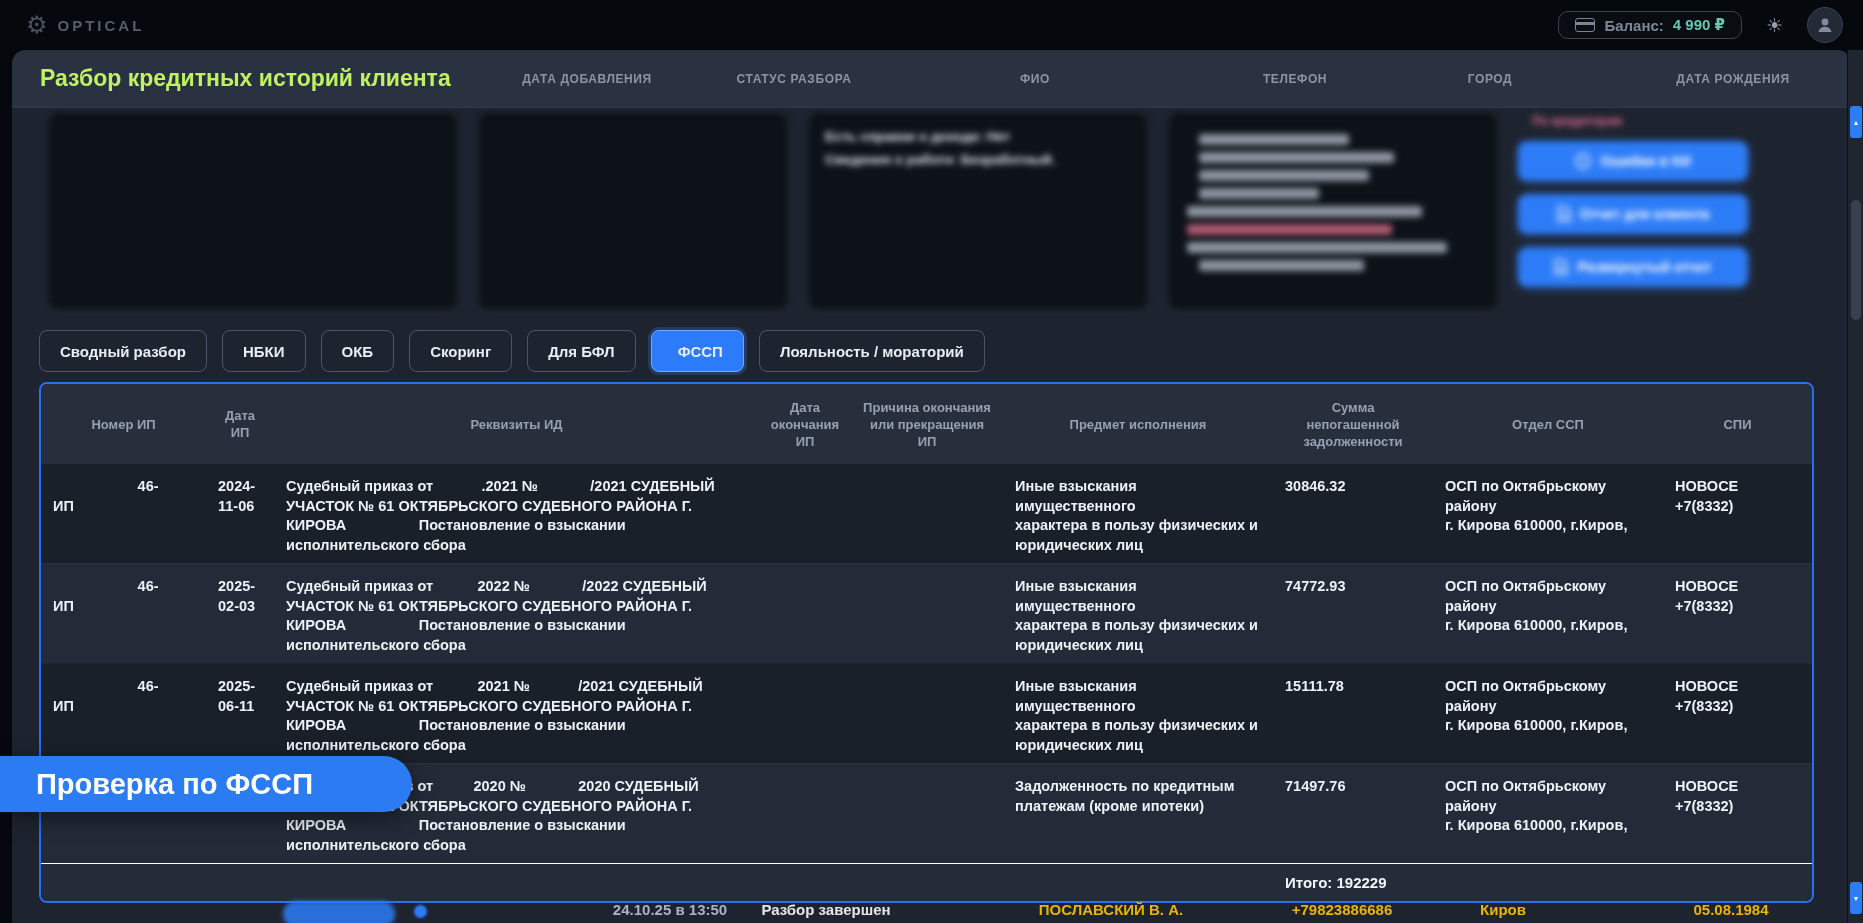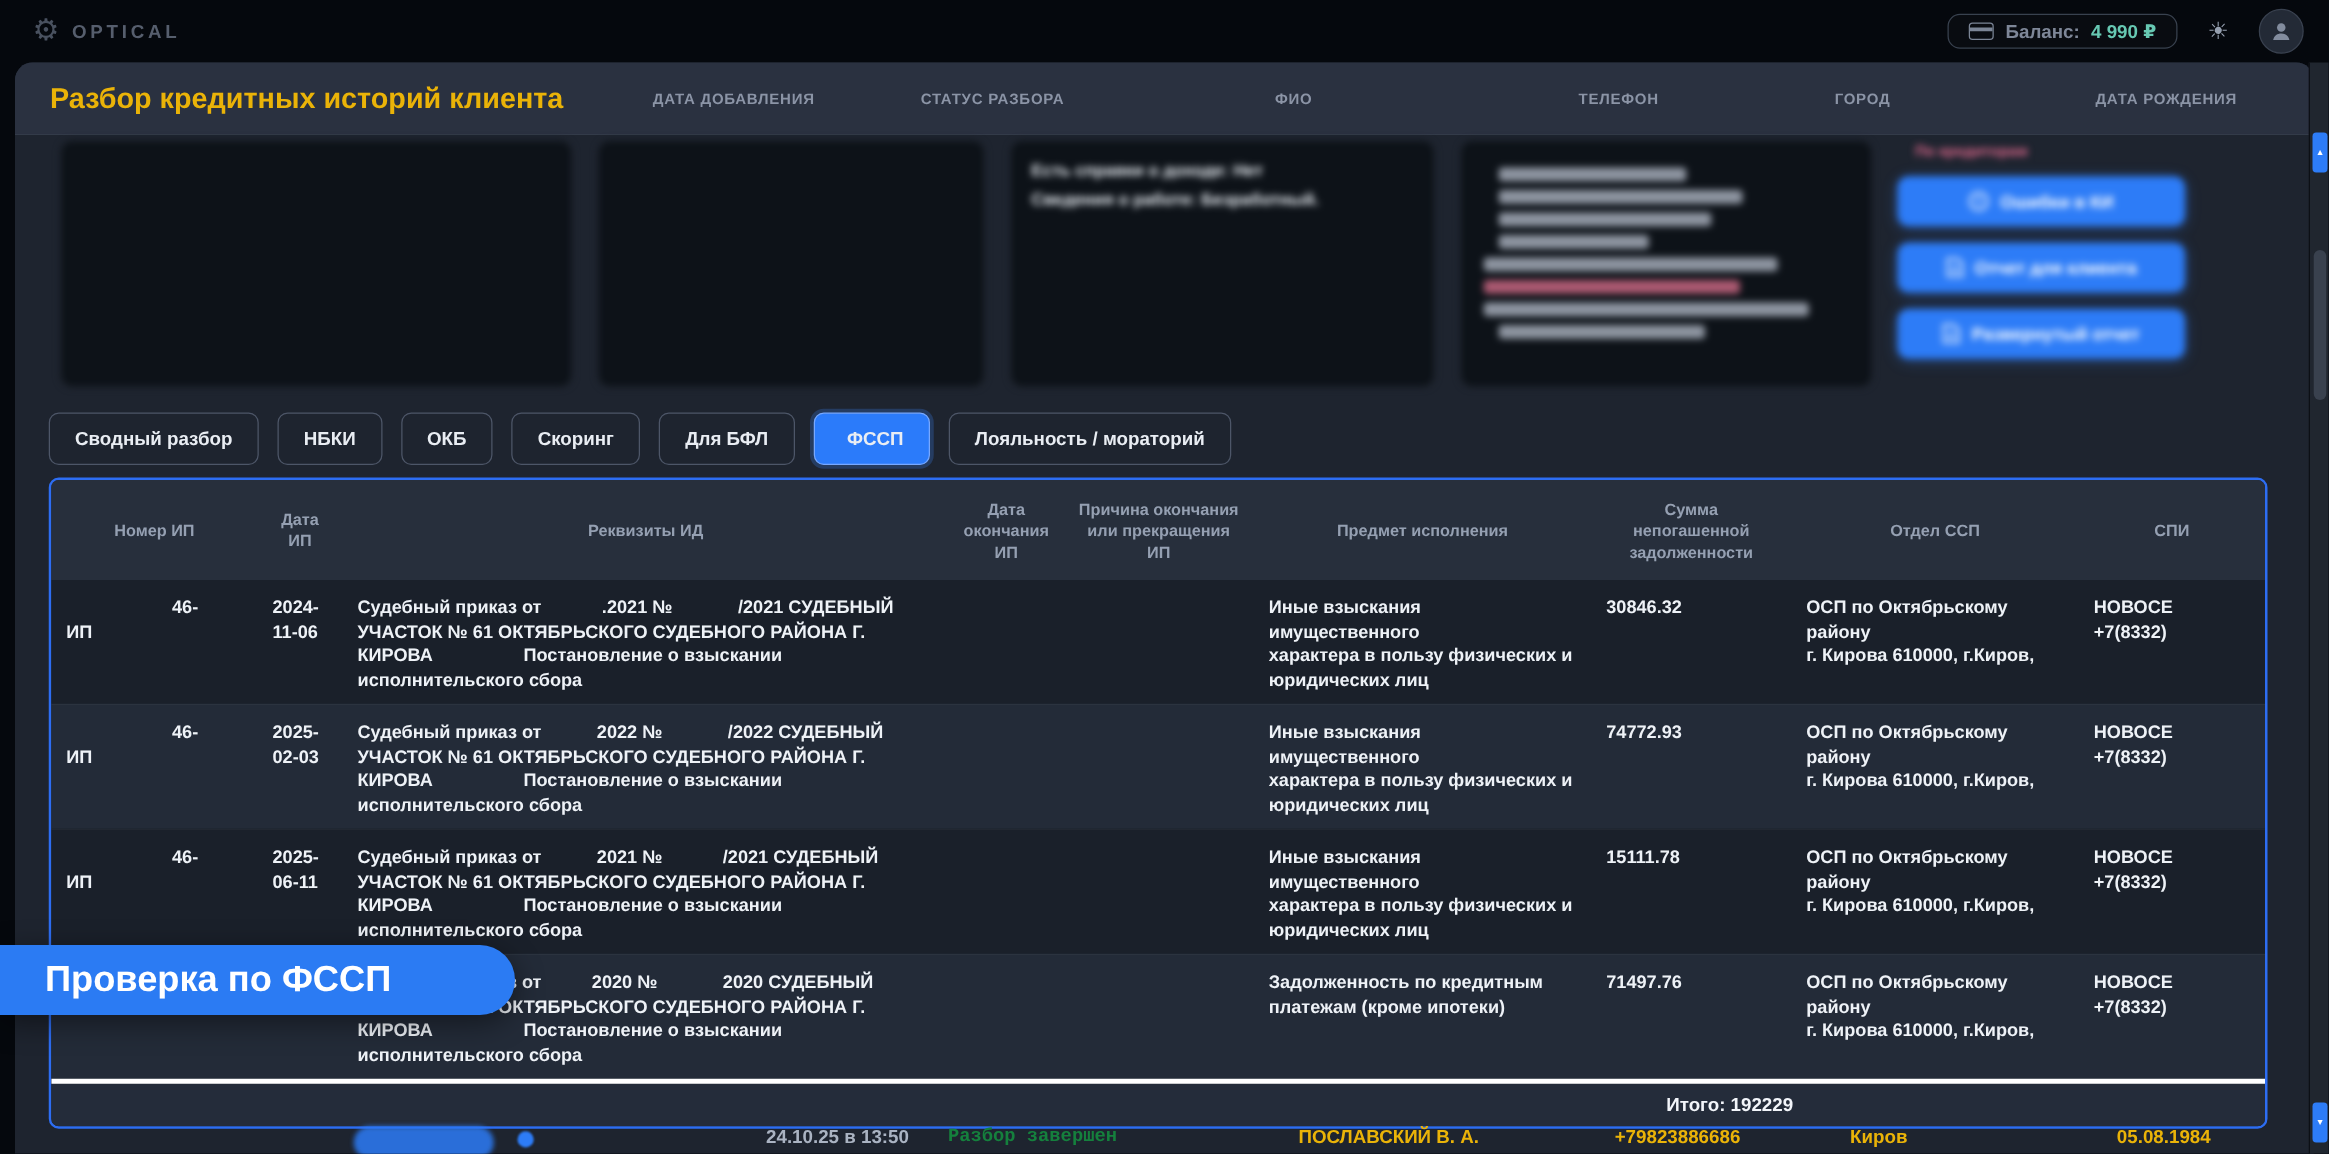--- a/index.html
+++ b/index.html
@@ -22,21 +22,21 @@
   .card-ic::after { content:""; position:absolute; left:0; right:0; top:3px; height:3px; background:#7b8596; }
   .sun { font-size:19px; color:#96a0b0; cursor:pointer; line-height:1; }
   .avatar { width:36px; height:36px; border-radius:50%; background:#232a36; border:1px solid #39414f;
     display:flex; align-items:center; justify-content:center; cursor:pointer; }
 
   
   .modal { position:absolute; left:12px; top:50px; width:1839px; height:873px;
     background:#1e242f; border-radius:14px 14px 0 0; }
   .modal-header { position:relative; height:58px; background:#2a3140; border-radius:14px 14px 0 0;
     border-bottom:1px solid #333b49; display:flex; align-items:center; }
-  .modal-title { margin-left:28px; font-size:23px; font-weight:700; color:#eab308; }
+  .modal-title { margin-left:28px; font-size:23px; font-weight:700; color:#bef264; }
   .hcol { position:absolute; top:50%; transform:translate(-50%,-50%); font-size:12px; font-weight:700;
     letter-spacing:.6px; color:#8b94a6; white-space:nowrap; }
 
   
   .cards-row { position:absolute; left:36px; right:36px; top:62px; height:198px;
     display:flex; gap:20px; filter:blur(3px); }
   .card { background:#0d1218; border:1px solid #20262f; border-radius:10px; height:100%; }
   .c1 { width:410px; } .c2 { width:310px; } .c3 { width:340px; padding:16px; } .c4 { width:330px; padding:14px; }
   .c3 .ln { font-size:13.5px; font-weight:600; color:#e8edf3; margin-bottom:8px; }
   .bar { height:11px; border-radius:3px; background:#b9c1cf; opacity:.75; margin:7px 0 7px 4px; }
@@ -62,34 +62,34 @@
   .thead { display:grid; grid-template-columns:var(--cols); height:80px; background:#272f3c; }
   .th { display:flex; align-items:center; justify-content:center; text-align:center;
     white-space:pre-line; font-size:13px; font-weight:700; color:#95a0b2; padding:6px 4px; line-height:17px; }
   .trow { display:grid; grid-template-columns:var(--cols); min-height:98px; }
   .trow.dark { background:#1a202a; } .trow.light { background:#232b38; }
   .trow + .trow { border-top:1px solid rgba(255,255,255,0.04); }
   .cell { padding:13px 12px 8px; font-size:14.5px; line-height:19.5px; color:#eef2f7;
     font-weight:600; white-space:pre-wrap; }
   .cell.amount { font-weight:700; }
   .tfoot { display:grid; grid-template-columns:var(--cols); height:38px; background:#242c3a;
-    border-top:4px solid #ffffff; align-items:center;padding-left:48px; }
+    border-top:1px solid #ffffff; align-items:center; }
   .tfoot span { grid-column:7 / 10; padding-left:12px; font-size:15px; font-weight:700; color:#f2f5fa; }
 
   
   .fssp-badge { position:absolute; left:0; top:756px; width:412px; height:56px; background:#2b7bf3;
     border-radius:0 30px 30px 0; display:flex; align-items:center; padding-left:36px;
     font-size:29px; font-weight:700; color:#fff; z-index:30;
     box-shadow:0 6px 24px rgba(0,0,0,.45); }
 
   
   .client-row span { position:absolute; top:901px; transform:translateX(-50%); font-size:15px;
     font-weight:600; color:#eab308; white-space:nowrap; }
   .client-row .muted { color:#aab3c2; }
-  .client-row .green { color:#15803d; font-weight:700;font-family:Liberation Mono, monospace; }
+  .client-row .green { color:#e5e5e5; font-weight:700; }
   .blur-pill { position:absolute; left:283px; top:901px; width:112px; height:26px; border-radius:13px;
     background:#2d7cf7; filter:blur(2px); opacity:.85; cursor:pointer; }
   .status-dot { position:absolute; left:414px; top:905px; width:13px; height:13px; border-radius:50%;
     background:#2d7cf7; filter:blur(1px); }
 
   
   .scrollbar { position:absolute; right:0; top:50px; bottom:0; width:16px; background:#20262f;
     border-left:1px solid #0c0f15; z-index:40; }
   .sb-btn { position:absolute; left:2px; width:12px; border-radius:3px; background:#2d7cf7;
     color:#fff; font-size:7px; display:flex; align-items:center; justify-content:center; cursor:pointer; }

